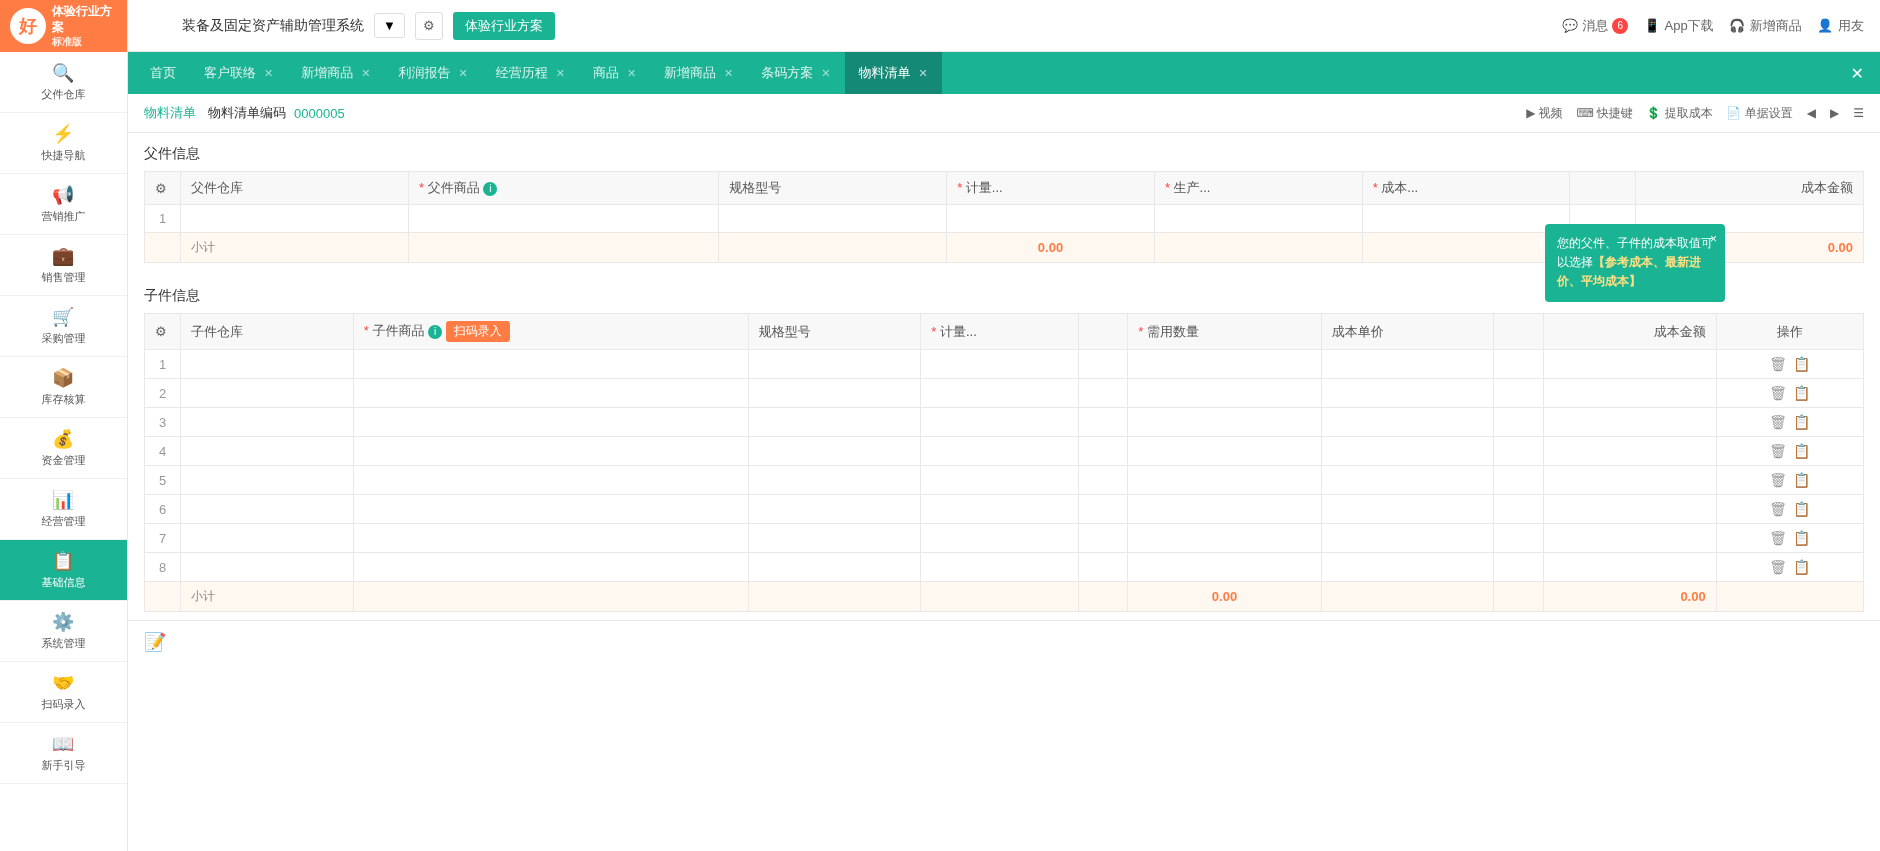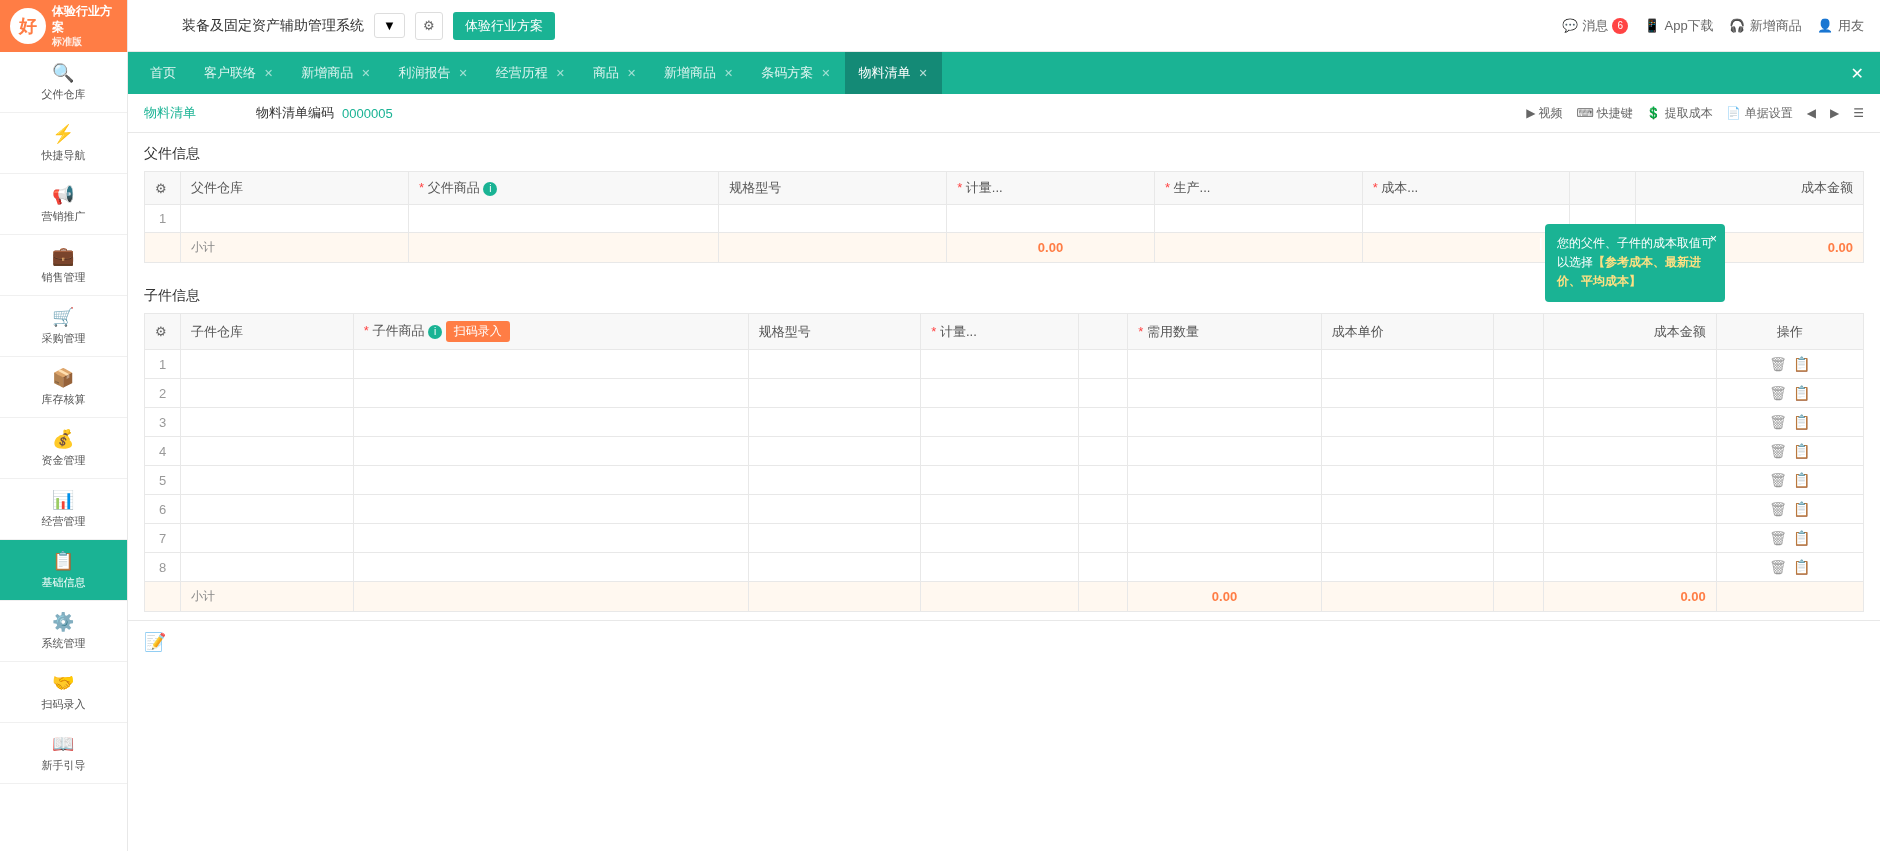--- a/index.html
+++ b/index.html
@@ -37,21 +37,21 @@
     .nav-tab-close { font-size: 11px; opacity: 0.7; margin-left: 3px; }
     .nav-close-all { margin-left: auto; color: white; cursor: pointer; font-size: 16px; padding: 0 8px; }
 
     
     .content { flex: 1; overflow: auto; background: white; padding: 0; }
 
     
     .page-header { display: flex; align-items: center; padding: 10px 16px; background: white; border-bottom: 1px solid #e8e8e8; gap: 0; }
     .page-breadcrumb-item { color: #1ab394; font-size: 13px; cursor: pointer; }
     .page-breadcrumb-sep { color: #999; margin: 0 6px; }
-    .page-breadcrumb-current { color: #333; font-size: 13px; margin-left: 48px; }
+    .page-breadcrumb-current { color: #333; font-size: 13px; }
     .page-header-code { color: #1ab394; margin-left: 8px; font-size: 13px; }
 
     
     .page-toolbar { display: flex; align-items: center; gap: 14px; margin-left: auto; font-size: 12px; color: #666; }
     .toolbar-item { display: flex; align-items: center; gap: 3px; cursor: pointer; }
 
     
     .section { padding: 12px 16px 0; }
     .section-title { font-size: 14px; color: #333; font-weight: 500; margin-bottom: 8px; }
 

